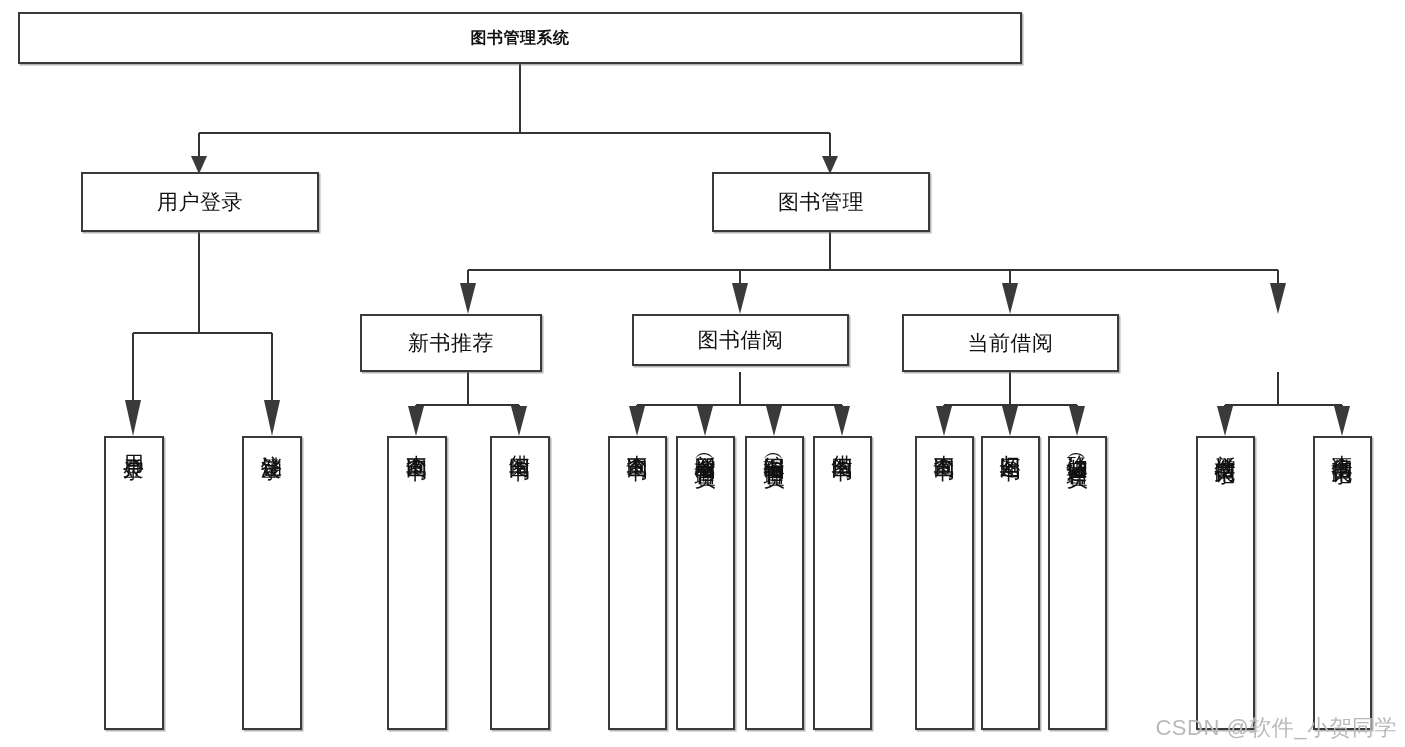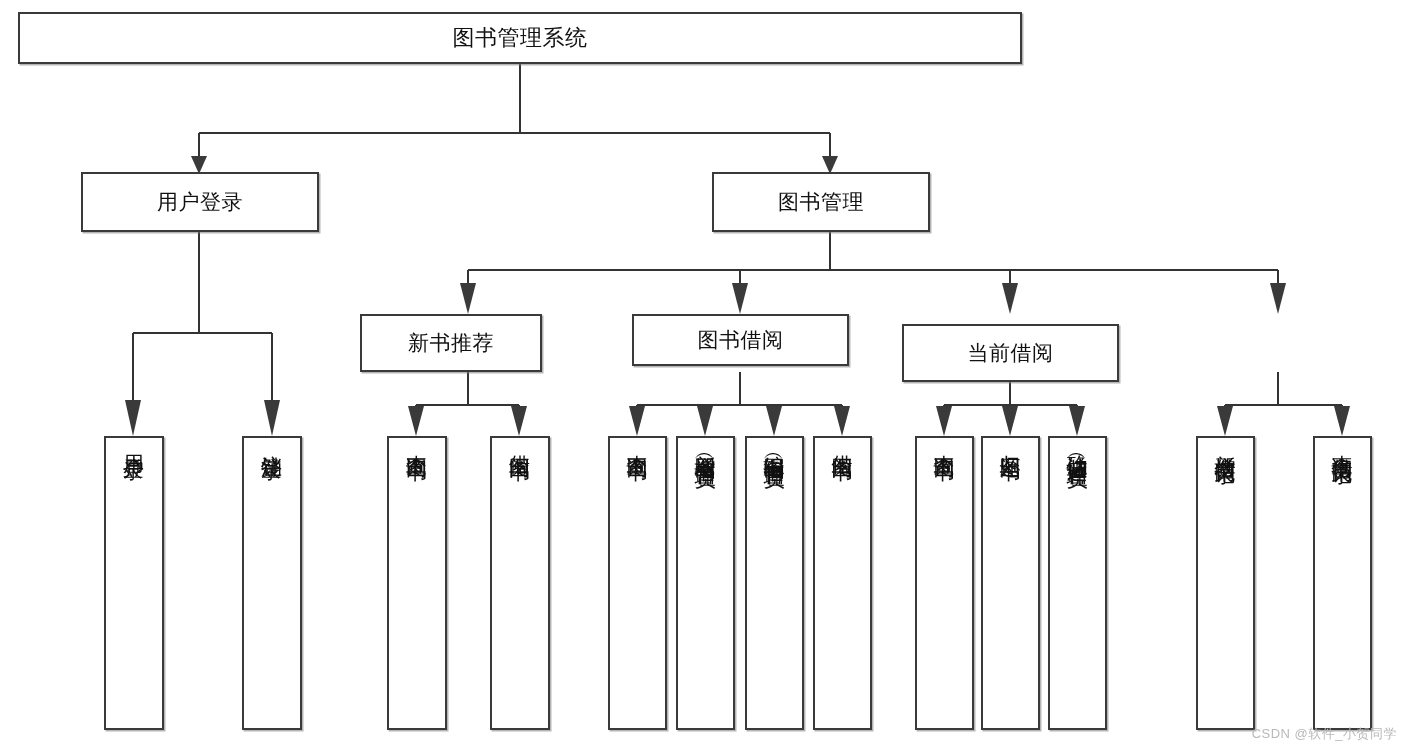--- a/index.html
+++ b/index.html
@@ -53,42 +53,43 @@
     display: block;
     line-height: 1.05;
     letter-spacing: 0.5px;
     white-space: nowrap;
   }
   
   .node.horiz .label {
     font-size: 21px;
   }
   .node.root .label {
-    font-size: 22px;
+    font-size: 16px;
+    font-weight: bold;
   }
   
   .node.vert {
     align-items: flex-start;
     justify-content: center;
     padding-top: 0px;
   }
   .node.vert .label {
     writing-mode: vertical-rl;
     text-orientation: upright;
     font-size: 21px;
     line-height: 1.0;
     letter-spacing: 2px;
     white-space: nowrap;
   }
   
   #watermark {
     position: absolute;
     right: 8px;
     bottom: 4px;
-    font-size: 13px;
+    font-size: 22px;
     color: #b9b9b9;
     letter-spacing: 0.5px;
     z-index: 5;
     white-space: nowrap;
     user-select: none;
   }
 </style>
 </head>
 <body>
 
@@ -169,21 +170,21 @@
   </div>
 
   <div class="node horiz" style="left:360px; top:314px; width:182px; height:58px;">
     <span class="label">新书推荐</span>
   </div>
 
   <div class="node horiz" style="left:632px; top:314px; width:217px; height:52px;">
     <span class="label">图书借阅</span>
   </div>
 
-  <div class="node horiz" style="left:902px; top:324px; width:217px; height:58px;">
+  <div class="node horiz" style="left:902px; top:314px; width:217px; height:58px;">
     <span class="label">当前借阅</span>
   </div>
 
 
   <div class="node vert" style="left:104px; top:436px; width:60px; height:294px;">
     <span class="label">用户登录</span>
   </div>
 
   <div class="node vert" style="left:242px; top:436px; width:60px; height:294px;">
     <span class="label">注销登录</span>

